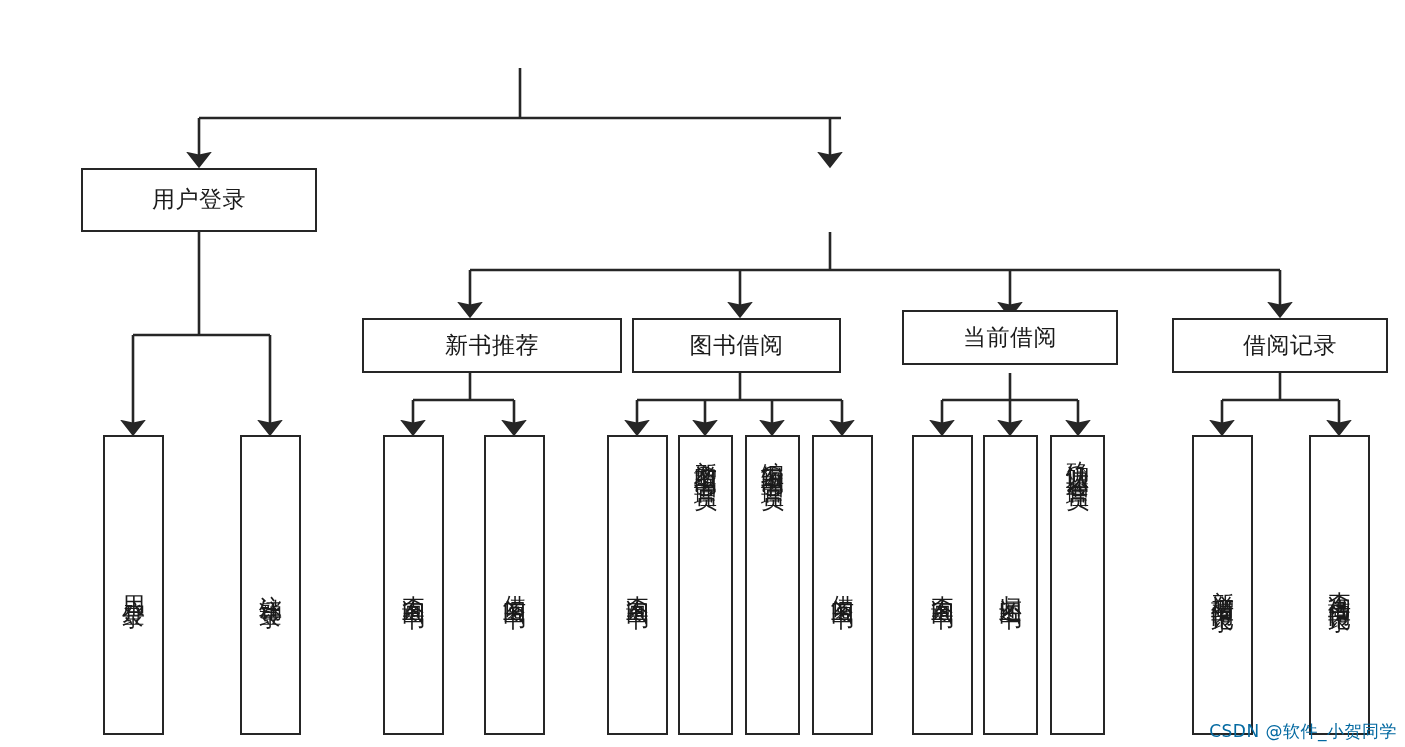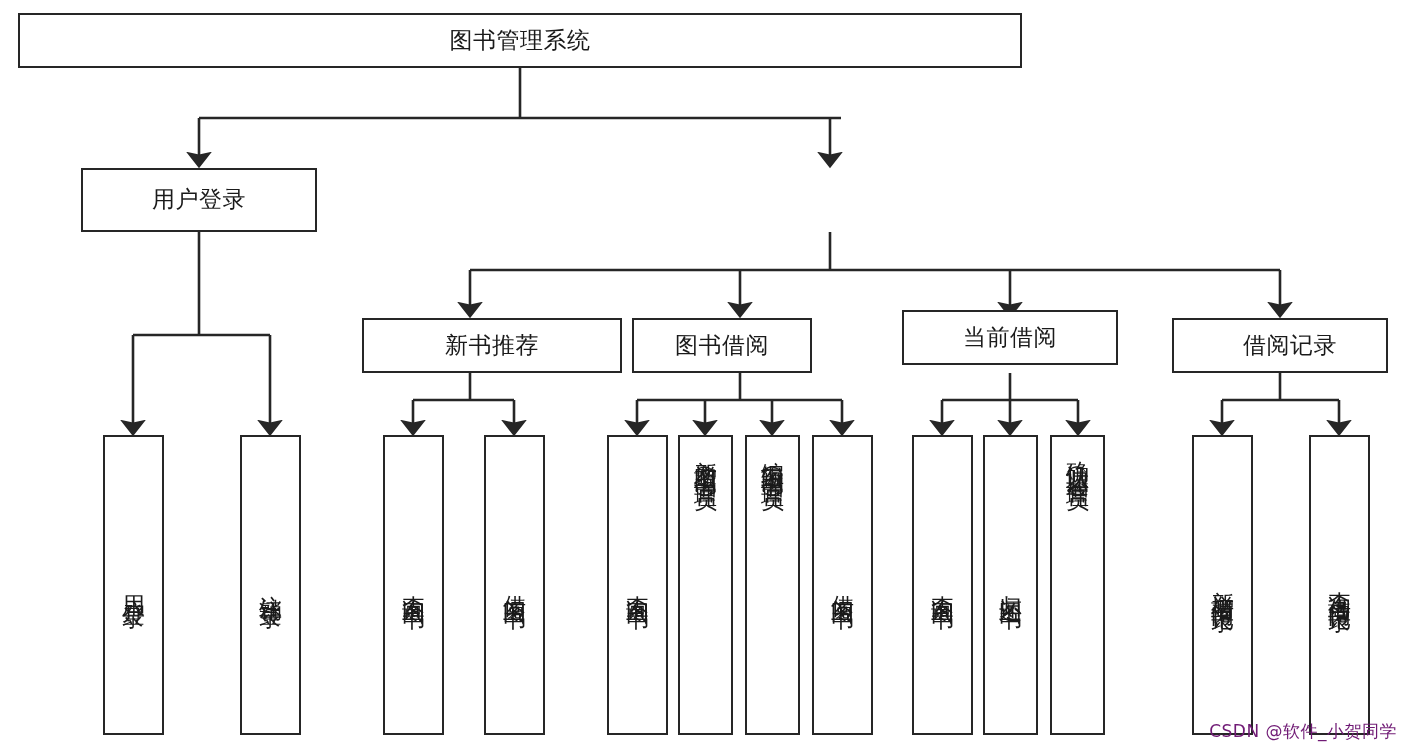--- a/index.html
+++ b/index.html
@@ -61,21 +61,21 @@
   }
   .node.vert.midaligned {
     align-items: center;
     padding-top: 0;
   }
   #watermark {
     position: absolute;
     right: 8px;
     bottom: 4px;
     font-size: 17px;
-    color: #701a75;
+    color: #0369a1;
     letter-spacing: 0.5px;
     white-space: nowrap;
     z-index: 3;
   }
 </style>
 </head>
 <body>
 
 <div id="diagram-root">
 
@@ -122,32 +122,29 @@
       <path d="M1010,400 L1010,428" marker-end="url(#arrowhead)"></path>
       <path d="M1078,400 L1078,428" marker-end="url(#arrowhead)"></path>
 
       <path d="M1280,373 L1280,400"></path>
       <path d="M1222,400 L1339,400"></path>
       <path d="M1222,400 L1222,428" marker-end="url(#arrowhead)"></path>
       <path d="M1339,400 L1339,428" marker-end="url(#arrowhead)"></path>
     </g>
   </svg>
 
-  <div class="node horiz" style="left:18px; top:13px; width:1004px; height:55px;">
-    <span class="node-label">图书管理系统</span>
-  </div>
 
   <div class="node horiz" style="left:81px; top:168px; width:236px; height:64px;">
     <span class="node-label">用户登录</span>
   </div>
 
   <div class="node horiz" style="left:362px; top:318px; width:260px; height:55px;">
     <span class="node-label">新书推荐</span>
   </div>
-  <div class="node horiz" style="left:632px; top:318px; width:180px; height:55px;">
+  <div class="node horiz" style="left:632px; top:318px; width:209px; height:55px;">
     <span class="node-label">图书借阅</span>
   </div>
   <div class="node horiz" style="left:902px; top:310px; width:216px; height:55px;">
     <span class="node-label">当前借阅</span>
   </div>
   <div class="node horiz" style="left:1172px; top:318px; width:216px; height:55px;padding-left:20px;">
     <span class="node-label">借阅记录</span>
   </div>
 
   <div class="node vert midaligned" style="left:103px; top:435px; width:61px; height:300px;">

